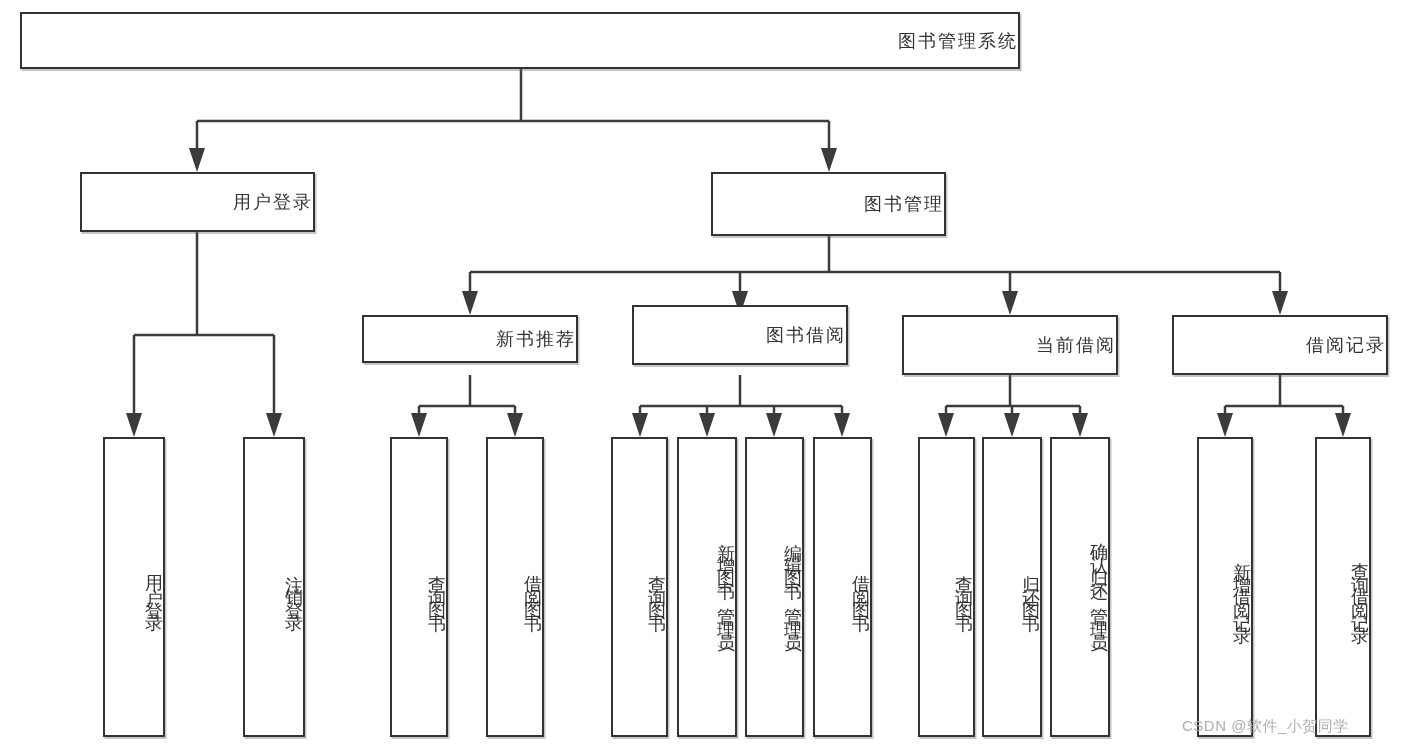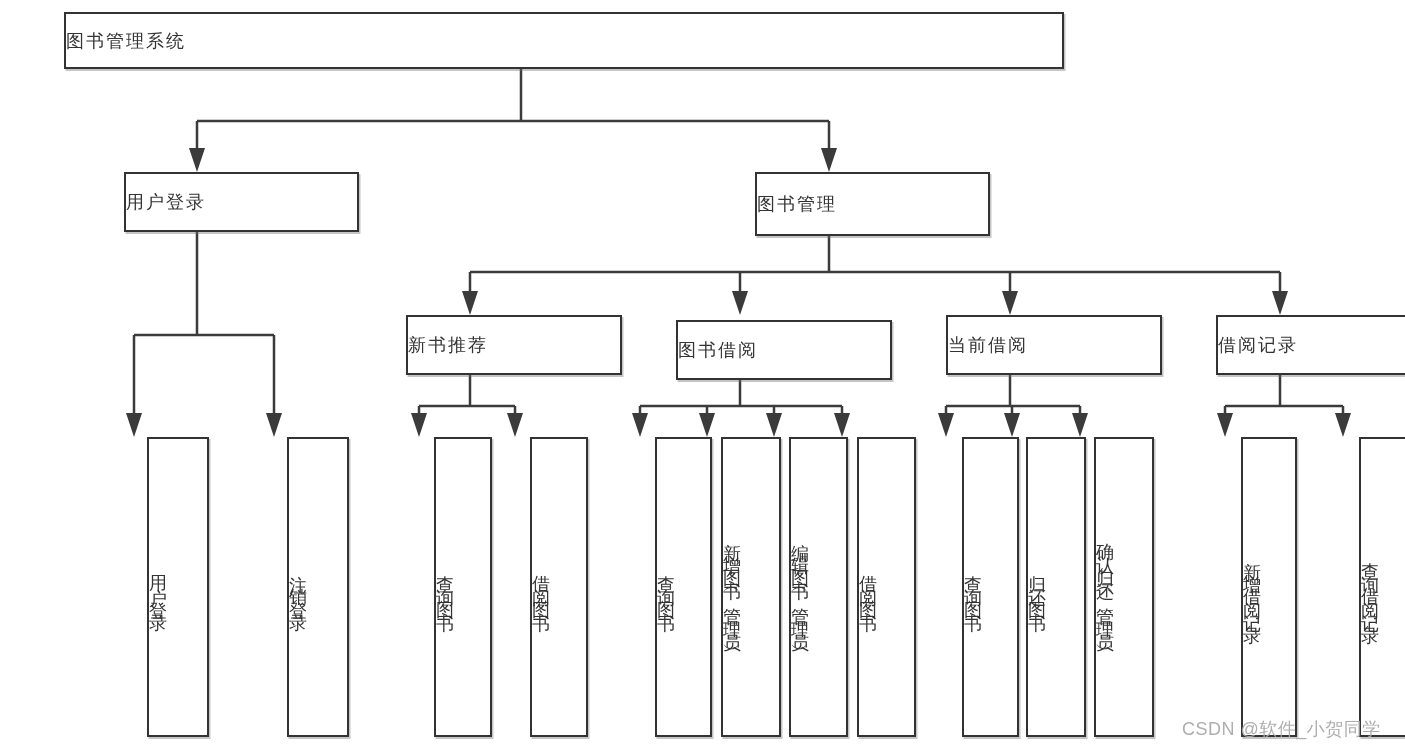--- a/index.html
+++ b/index.html
@@ -10,44 +10,43 @@
     font-family:"Liberation Sans","DejaVu Sans",sans-serif;
     overflow:hidden;
   }
   #connectors{position:absolute;left:0;top:0;z-index:1;}
   .node{
     position:absolute;
     box-sizing:border-box;
     background:#ffffff;
     border:2.5px solid #333333;
     box-shadow:1.5px 2px 0 rgba(110,110,110,0.40);
-    display:flex;align-items:center;justify-content:flex-start;
+    display:flex;align-items:center;justify-content:flex-end;
     z-index:2;
     color:#333333;
-    margin-left:44px;
   }
   .hnode span{
     font-size:18px;
     letter-spacing:2px;
     white-space:nowrap;
     color:#333333;
   }
   .leaf span{
     writing-mode:vertical-rl;
     text-orientation:mixed;
     font-size:18px;
     letter-spacing:13px;
     line-height:1;
     color:#333333;
   }
   #watermark{
     position:absolute;
     left:1182px;top:717px;
     z-index:3;
-    font-size:18px;
+    font-size:15px;
     color:rgba(170,170,170,0.95);
     white-space:nowrap;
     letter-spacing:0.5px;
   }
 </style>
 </head>
 <body>
 
 <div id="stage">
 
@@ -95,24 +94,24 @@
     <span>图书管理系统</span>
   </div>
 
   <div class="node hnode" style="left:80px;top:172px;width:235px;height:60px">
     <span>用户登录</span>
   </div>
   <div class="node hnode" style="left:711px;top:172px;width:235px;height:64px">
     <span>图书管理</span>
   </div>
 
-  <div class="node hnode" style="left:362px;top:315px;width:216px;height:60px">
+  <div class="node hnode" style="left:362px;top:315px;width:216px;height:48px">
     <span>新书推荐</span>
   </div>
-  <div class="node hnode" style="left:632px;top:320px;width:216px;height:60px">
+  <div class="node hnode" style="left:632px;top:305px;width:216px;height:60px">
     <span>图书借阅</span>
   </div>
   <div class="node hnode" style="left:1172px;top:315px;width:216px;height:60px">
     <span>借阅记录</span>
   </div>
   <div class="node hnode" style="left:902px;top:315px;width:216px;height:60px">
     <span>当前借阅</span>
   </div>
 
   <div class="node leaf" style="left:103px;top:437px;width:62px;height:300px">

